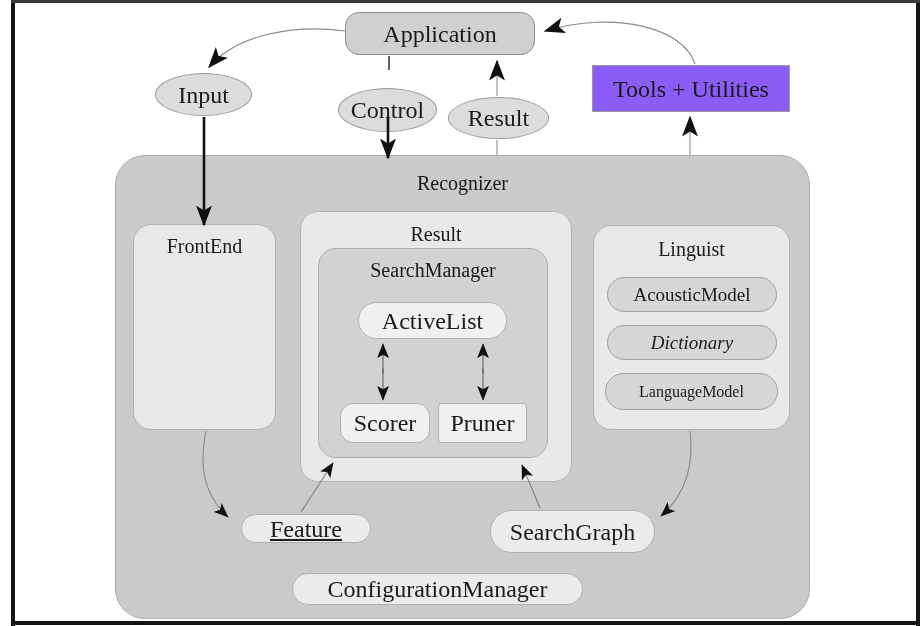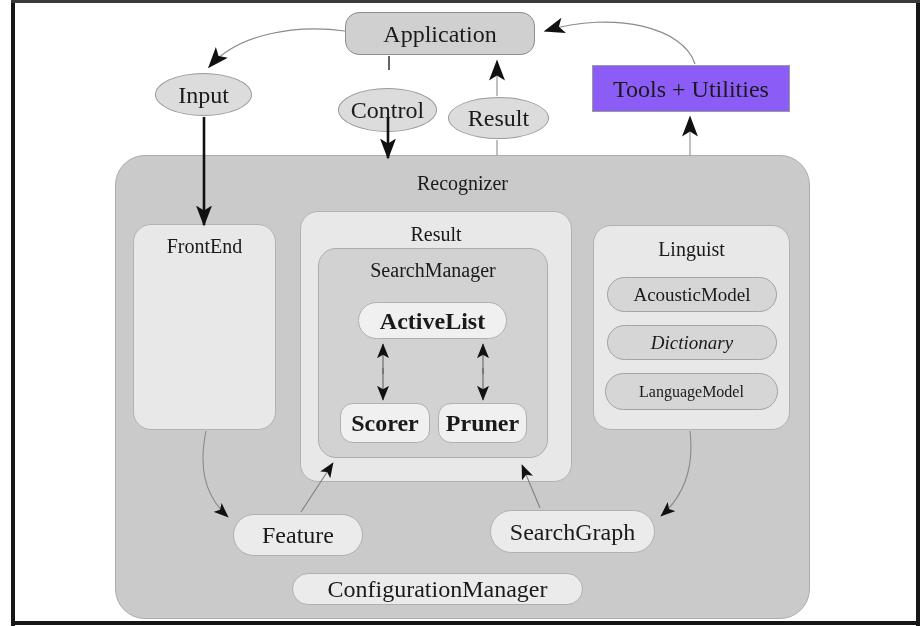--- a/index.html
+++ b/index.html
@@ -30,21 +30,21 @@
     font-size:20px;
     white-space:nowrap;
   }
   
   .fill-app   {background:#d0d0d0;border:1px solid #8d8d8d;border-radius:14px;}
   .fill-ell   {background:#dcdcdc;border:1px solid #9a9a9a;border-radius:50%;}
   .fill-tools {background:#8b5cf6;border:1px solid #9a9a9a;border-radius:0;}
   .fill-recog {background:#cacaca;border:1px solid #acacac;border-radius:30px;}
   .fill-sub   {background:#e8e8e8;border:1px solid #b2b2b2;border-radius:18px;}
   .fill-sm    {background:#d2d2d2;border:1px solid #adadad;border-radius:18px;}
-  .fill-wpill {background:#f0f0f0;border:1px solid #b0b0b0;font-weight:bold;}
+  .fill-wpill {background:#f0f0f0;border:1px solid #b0b0b0;}
   .fill-mpill {background:#d6d6d6;border:1px solid #a3a3a3;}
   .fill-lpill {background:#ebebeb;border:1px solid #b0b0b0;}
   .stadium{border-radius:999px;}
   svg.arrows{position:absolute;left:0;top:0;pointer-events:none;}
 </style>
 </head>
 <body>
 
 <div id="stage">
 
@@ -64,30 +64,30 @@
   <div class="container-box fill-sub" style="left:300px;top:211px;width:272px;height:271px;">
     <div class="box-label" style="top:11px;">Result</div>
   </div>
 
   <div class="container-box fill-sm" style="left:318px;top:248px;width:230px;height:210px;">
     <div class="box-label" style="top:10px;">SearchManager</div>
   </div>
 
   <div class="node fill-wpill stadium" style="left:358px;top:302px;width:149px;height:37px;">ActiveList</div>
   <div class="node fill-wpill" style="left:340px;top:403px;width:90px;height:40px;border-radius:13px;">Scorer</div>
-  <div class="node fill-wpill" style="left:438px;top:403px;width:89px;height:40px;border-radius:13px;">Pruner</div>
+  <div class="node fill-wpill" style="left:438px;top:403px;width:89px;height:40px;border-radius:4px;">Pruner</div>
 
   <div class="container-box fill-sub" style="left:593px;top:225px;width:197px;height:205px;">
     <div class="box-label" style="top:12px;">Linguist</div>
   </div>
   <div class="node fill-mpill stadium" style="left:607px;top:277px;width:170px;height:35px;font-size:19px;">AcousticModel</div>
   <div class="node fill-mpill stadium" style="left:607px;top:325px;width:170px;height:35px;font-size:19px;font-style:italic;">Dictionary</div>
   <div class="node fill-mpill stadium" style="left:605px;top:373px;width:173px;height:37px;font-size:16px;">LanguageModel</div>
 
-  <div class="node fill-lpill stadium" style="left:233px;top:514px;width:130px;height:42px;">Feature</div>
+  <div class="node fill-lpill stadium" style="left:241px;top:514px;width:130px;height:29px;text-decoration:underline;">Feature</div>
   <div class="node fill-lpill stadium" style="left:490px;top:510px;width:165px;height:43px;">SearchGraph</div>
   <div class="node fill-lpill stadium" style="left:292px;top:573px;width:291px;height:32px;">ConfigurationManager</div>
 
   <div class="node fill-app" style="left:345px;top:12px;width:190px;height:43px;">Application</div>
   <div class="node fill-ell" style="left:155px;top:73px;width:97px;height:43px;">Input</div>
   <div class="node fill-ell" style="left:338px;top:88px;width:99px;height:44px;">Control</div>
   <div class="node fill-ell" style="left:448px;top:97px;width:101px;height:42px;">Result</div>
   <div class="node fill-tools" style="left:592px;top:65px;width:198px;height:47px;">Tools + Utilities</div>
 
   <svg class="arrows" width="924" height="626" viewBox="0 0 924 626">

